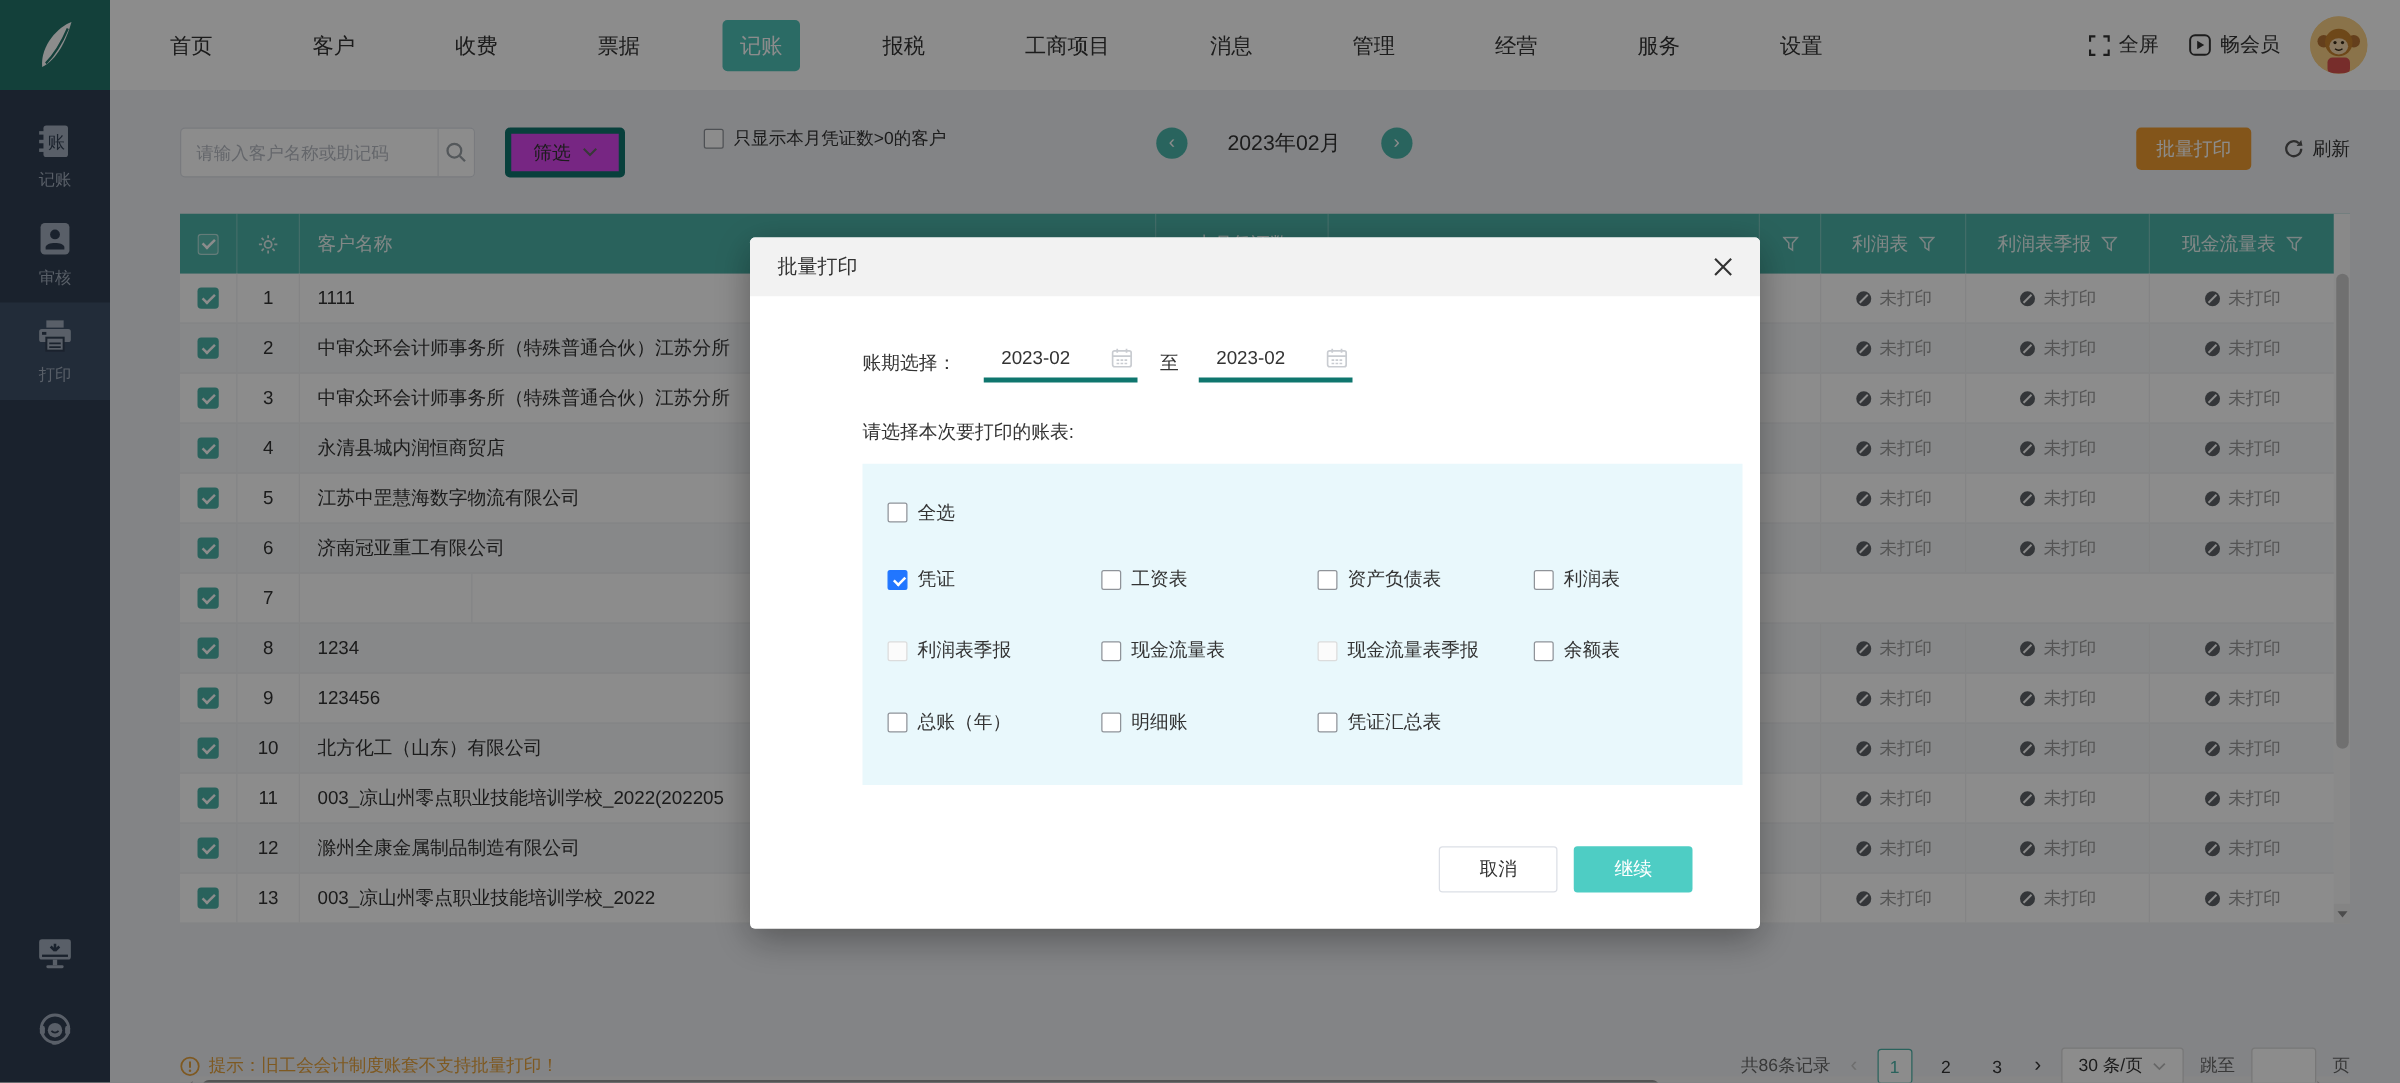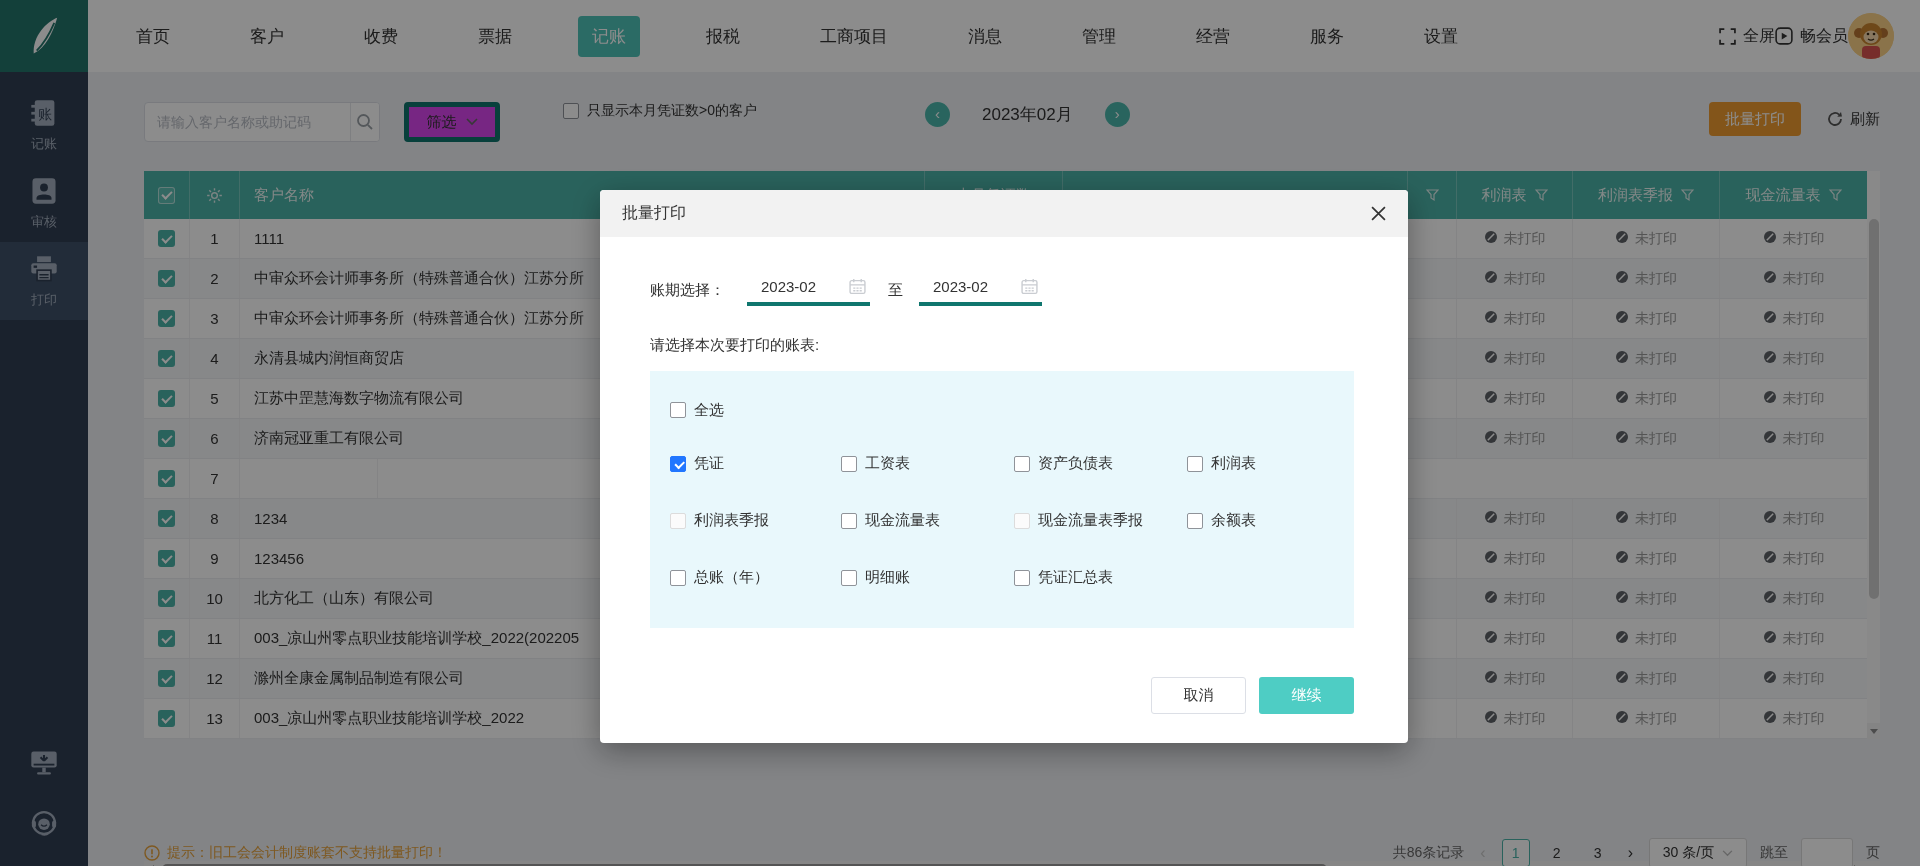--- a/index.html
+++ b/index.html
@@ -5,21 +5,21 @@
   * { box-sizing: border-box; margin: 0; padding: 0; }
   html,body { width:1920px; height:866px; overflow:hidden;
     font-family:"Liberation Sans","DejaVu Sans",sans-serif; background:#eef0f4; }
 
   
   .topnav { position:relative; display:flex; align-items:center; height:72px; background:#fff; }
   .logo { width:88px; height:72px; background:#24756b; display:flex; align-items:center; justify-content:center; flex:none; }
   .nav-items { display:flex; align-items:center; gap:52px; margin-left:34px; font-size:17px; color:#333; }
   .nav-item { cursor:pointer; padding:9px 14px; border-radius:4px; white-space:nowrap; }
   .nav-item.active { background:#4fc3b8; color:#fff; }
-  .nav-right { margin-left:auto; display:flex; align-items:center; margin-right:26px; font-size:16px; color:#333; }
+  .nav-right { margin-left:auto; display:flex; align-items:center; gap:24px; margin-right:26px; font-size:16px; color:#333; }
   .icon-text { display:flex; align-items:center; gap:7px; cursor:pointer; }
   .avatar { width:46px; height:46px; border-radius:50%; overflow:hidden; background:#fbd287; flex:none; }
 
   
   .shell { display:flex; height:794px; }
   .sidebar { width:88px; background:#313e52; display:flex; flex-direction:column; padding-top:14px; flex:none; }
   .side-item { height:78px; display:flex; flex-direction:column; align-items:center; justify-content:center; gap:7px;
     color:#a2aebd; font-size:13px; cursor:pointer; }
   .side-item.active { background:#3f5068; }
   .side-bottom { margin-top:auto; display:flex; flex-direction:column; align-items:center; gap:30px; padding-bottom:28px; }
@@ -50,21 +50,21 @@
   .tr { display:flex; height:40px; background:#fff; border-bottom:1px solid #ebedf0; font-size:15px; color:#333; }
   .tr:nth-child(even) { background:#f6f8fa; }
   .td { display:flex; align-items:center; justify-content:center; height:100%; border-right:1px solid #f0f1f3; overflow:hidden; }
   .c-sel{width:46px;flex:none;} .c-num{width:50px;flex:none;} .c-name{width:685px;flex:none;justify-content:flex-start;padding-left:14px;white-space:nowrap;}
   .c-vouch{width:138px;flex:none;} .c-extra{width:345px;flex:none;} .c-part{width:49px;flex:none;}
   .c-profit{width:116px;flex:none;} .c-pq{width:147px;flex:none;} .c-cf{width:147px;flex:none;border-right:none;}
   .tcb { width:17px; height:17px; border-radius:3px; background:#4cb3a8; position:relative; flex:none; cursor:pointer; }
   .thead .tcb { background:#5fbfb4; box-shadow:0 0 0 1px rgba(255,255,255,.55) inset; }
   .tcb::after { content:""; position:absolute; left:4px; top:4.5px; width:8px; height:4px;
     border-left:2px solid #fff; border-bottom:2px solid #fff; transform:rotate(-45deg); }
-  .badge { display:flex; align-items:flex-start; gap:6px; color:#999; font-size:14px; }
+  .badge { display:flex; align-items:center; gap:6px; color:#999; font-size:14px; }
   .vscroll { position:absolute; left:1723px; top:0; width:13px; height:568px; background:#fafafa; }
   .vthumb { position:absolute; left:1.5px; top:48px; width:10px; height:380px; background:#cdcdcd; border-radius:5px; }
   .varrow { position:absolute; left:0; bottom:0; width:13px; height:16px; background:#f1f1f1; display:flex; align-items:center; justify-content:center; }
   .tri-d { width:0;height:0;border-left:4px solid transparent;border-right:4px solid transparent;border-top:5px solid #8a8a8a; }
   .hscroll { position:absolute; left:56px; top:789px; width:1736px; height:17px; background:#f4f4f4; display:flex; align-items:center; }
   .tri-l { width:0;height:0;border-top:5px solid transparent;border-bottom:5px solid transparent;border-right:6px solid #8a8a8a; margin-left:4px;}
   .tri-r { width:0;height:0;border-top:5px solid transparent;border-bottom:5px solid transparent;border-left:6px solid #8a8a8a; margin-left:auto; margin-right:20px;}
   .hthumb { position:absolute; left:18px; top:3px; width:1165px; height:11px; background:#9a9a9a; border-radius:5px; }
 
   
@@ -80,21 +80,21 @@
     align-items:center; justify-content:center; gap:8px; padding:0 10px; color:#333; cursor:pointer; }
   .pg-jump-input { width:52px; height:30px; border:1px solid #d9d9d9; border-radius:3px; background:#fff; outline:none; text-align:center; font-size:14px; }
 
   
   .overlay { position:fixed; inset:0; background:rgba(0,0,0,.45); z-index:50; }
   .modal { position:fixed; left:600px; top:190px; width:808px; height:553px; background:#fff; border-radius:4px;
     box-shadow:0 8px 30px rgba(0,0,0,.35); z-index:60; }
   .modal-head { height:47px; background:#f2f2f2; display:flex; align-items:center; padding:0 22px; font-size:16px;
     color:#333; border-radius:4px 4px 0 0; }
   .modal-close { margin-left:auto; cursor:pointer; display:flex; }
-  .modal-body { padding:0 54px 0 50px; position:relative; height:506px; }
+  .modal-body { padding:0 54px 0 50px; position:relative; height:506px;margin-left:40px; }
   .period-row { padding-top:38px; display:flex; align-items:center; font-size:15px; color:#333; }
   .date-field { width:123px; border-bottom:4px solid #0f766e; display:flex; align-items:flex-start; justify-content:space-between;
     padding:3px 4px 7px 14px; margin-left:22px; cursor:pointer; }
   .zhi { margin-left:18px; }
   .date-field.second { margin-left:16px; }
   .select-label { margin-top:30px; font-size:15px; color:#333; }
   .opt-panel { margin-top:16px; background:#e9f8fc; width:704px; height:257px; padding:14px 20px 0 20px; }
   .opt-row { height:57px; display:grid; grid-template-columns:171px 173px 173px auto; align-items:center; }
   .opt-row.head { grid-template-columns:auto; height:50px; }
   .opt { display:flex; align-items:center; gap:8px; font-size:15px; color:#333; cursor:pointer; }

